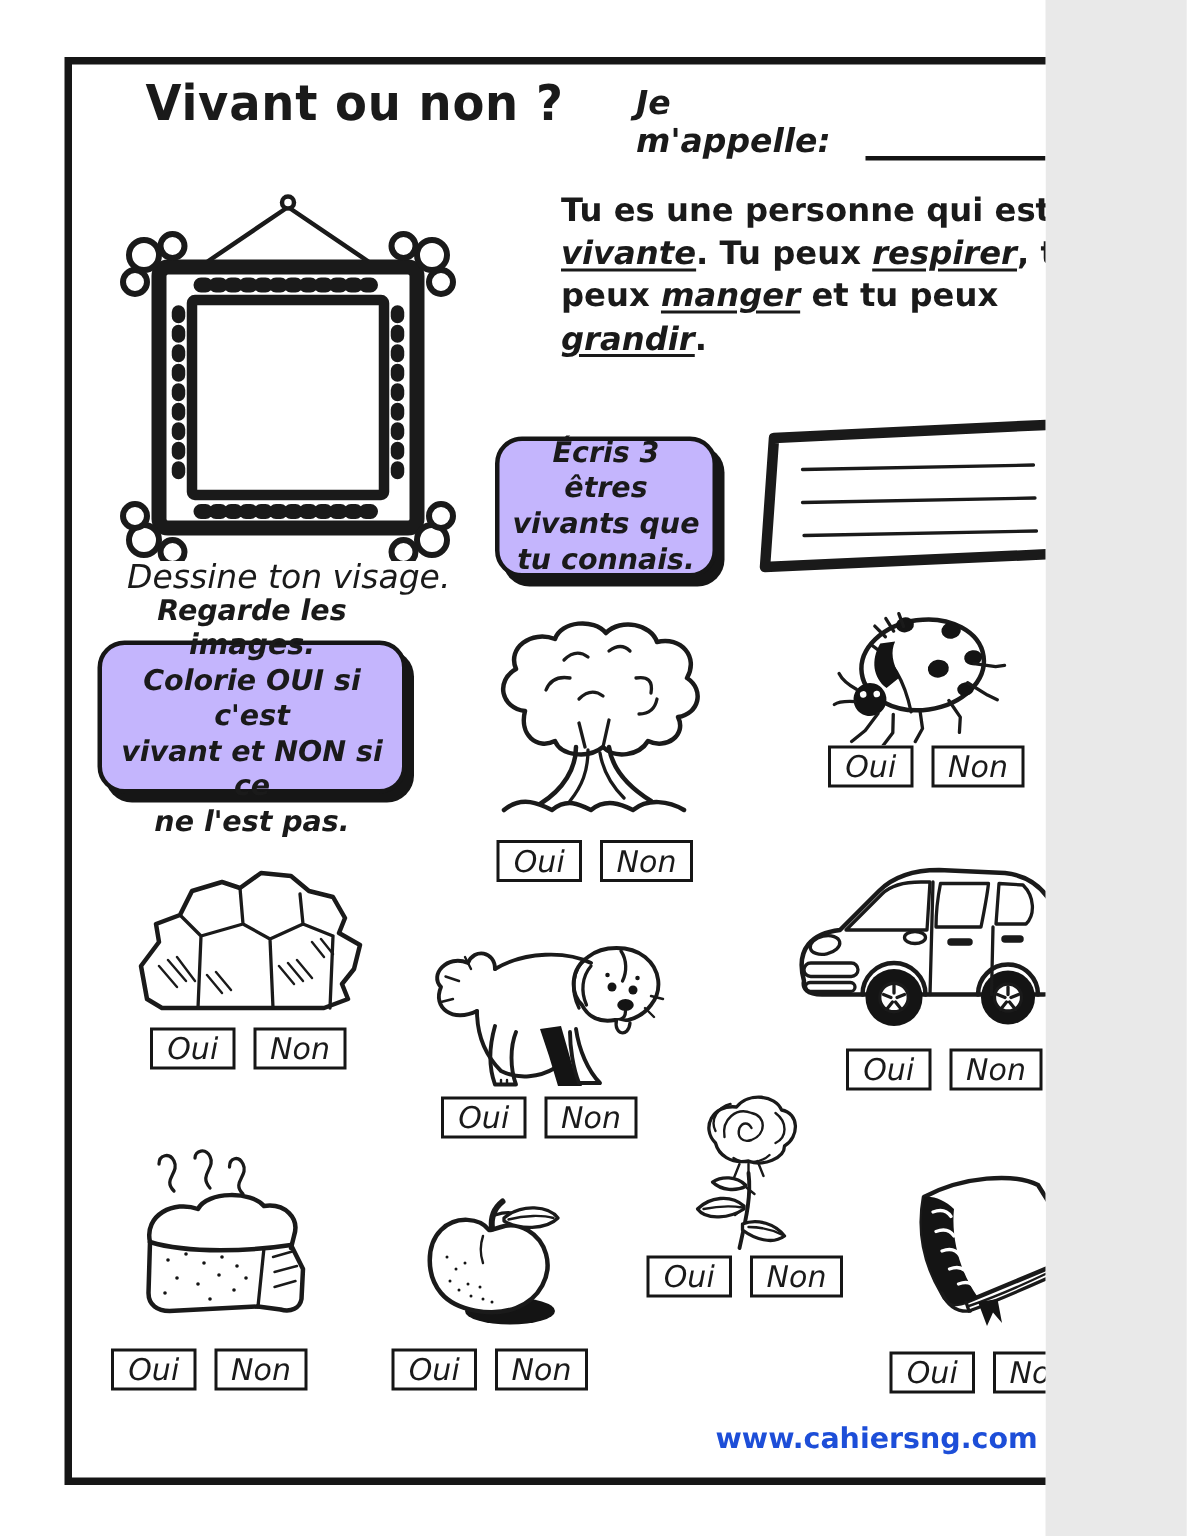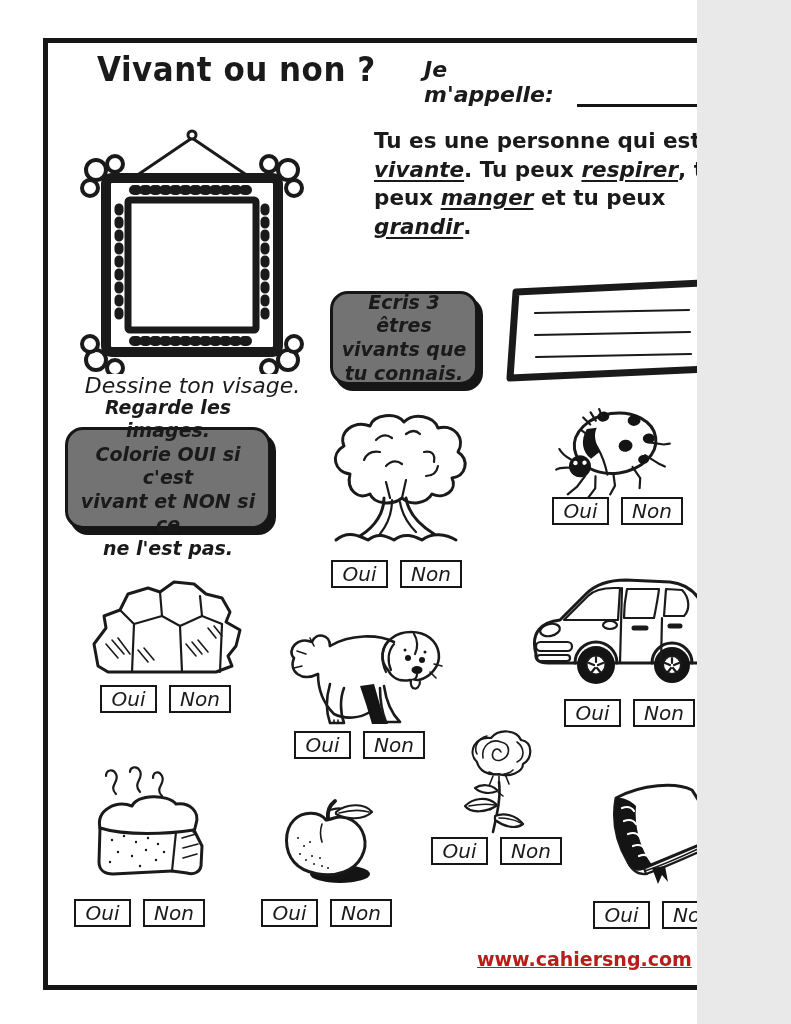--- a/index.html
+++ b/index.html
@@ -9,21 +9,21 @@
         border:5px solid #161616;background:#fff;}
   .abs{position:absolute;}
   
   .title{left:97px;top:50px;font-size:31px;font-weight:800;letter-spacing:.5px;
          transform:scaleY(1.06);transform-origin:left top;}
   .name-row{left:424px;top:57px;font-size:22px;font-weight:700;display:flex;align-items:flex-end;font-style:italic;}
   .name-blank{display:inline-block;width:132px;height:22px;border-bottom:3px solid #141414;margin-left:8px;}
   .intro{left:374px;top:127px;width:360px;font-size:21.5px;line-height:1.33;font-weight:600;white-space:pre-line;}
   .seg-u{font-style:italic;text-decoration:underline;text-decoration-thickness:2px;text-underline-offset:3px;}
   .caption{left:70px;top:373px;width:245px;text-align:center;font-size:22px;font-style:italic;font-weight:500;}
-  .bubble{border:3px solid #161616;border-radius:18px;background:#737373;
+  .bubble{border:3px solid #161616;border-radius:18px;background:#c4b5fd;
           box-shadow:5px 6px 0 0 #161616;display:flex;align-items:center;justify-content:center;
           text-align:center;font-style:italic;font-size:19px;line-height:1.24;font-weight:600;white-space:pre-line;
           box-sizing:border-box;padding:4px 6px;}
   .write-prompt{left:330px;top:291px;width:148px;height:94px;}
   .instruction{left:65px;top:427px;width:206px;height:102px;}
   
   .yn{position:absolute;display:flex;gap:12px;}
   .ynb{height:28px;border:2.5px solid #161616;background:#fff;box-sizing:border-box;
        display:flex;align-items:center;justify-content:center;
        font-style:italic;font-size:20px;font-weight:500;}
@@ -280,15 +280,15 @@
     <path class="st sw2" d="M58 92 L60 98 M123 65 L126 70 M60 98 C82 90 104 80 126 70"></path>
     <path class="st sw1" d="M59 95 C82 87 104 77 124 67"></path>
     <path class="st sw2" d="M42 86 C46 95 52 99 61 98"></path>
     <path class="fb" d="M66 92 L72 108 L76 99 L82 106 L79 90 Z"></path>
   </svg>
   <div class="yn" style="left:593px;top:901px">
     <div class="ynb oui">Oui</div>
     <div class="ynb non">Non</div>
   </div>
 
-  <div class="abs site" style="color: #b91c1c; text-decoration: underline;">www.cahiersng.com</div>
+  <div class="abs site" style="color: #1d4ed8;">www.cahiersng.com</div>
   <div class="abs pagenum">4</div>
 </div>
 
 </body></html>

